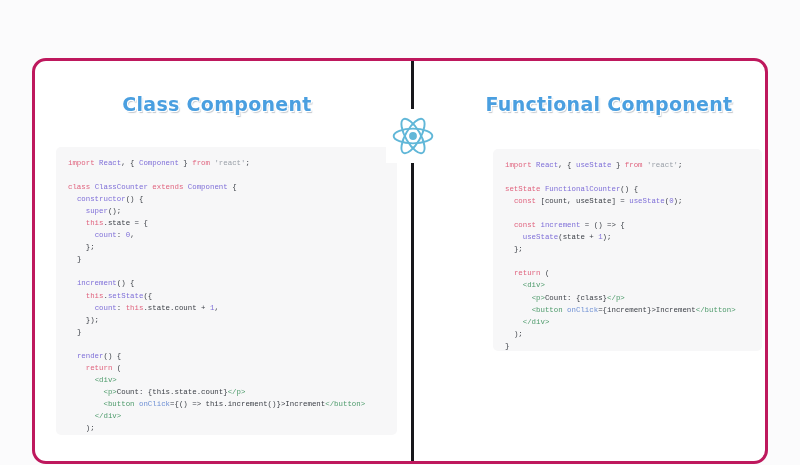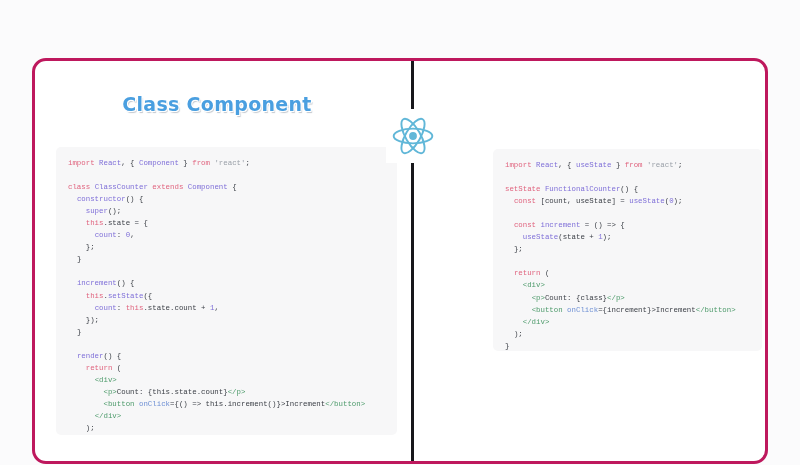--- a/index.html
+++ b/index.html
@@ -175,20 +175,21 @@
           <ellipse cx="50" cy="50" rx="42" ry="16"></ellipse>
           <ellipse cx="50" cy="50" rx="42" ry="16" transform="rotate(60 50 50)"></ellipse>
           <ellipse cx="50" cy="50" rx="42" ry="16" transform="rotate(120 50 50)"></ellipse>
         </g>
         <circle cx="50" cy="50" r="8.5" fill="#61b7d8"></circle>
       </svg>
     </div>
 
     <div class="panel panel-right">
 
+      <div class="panel-title">Functional Component</div>
 
       <div class="code-block code-right"><span><span class="tk-key">import</span> <span class="tk-id">React</span><span class="tk-pl">, {</span> <span class="tk-id">useState</span> <span class="tk-pl">}</span> <span class="tk-key">from</span> <span class="tk-str">'react'</span><span class="tk-pl">;</span></span>
 
 <span><span class="tk-key">setState</span> <span class="tk-id">FunctionalCounter</span><span class="tk-pl">() {</span></span>
 <span>  <span class="tk-key">const</span> <span class="tk-pl">[count, useState] =</span> <span class="tk-id">useState</span><span class="tk-pl">(</span><span class="tk-num">0</span><span class="tk-pl">);</span></span>
 
 <span>  <span class="tk-key">const</span> <span class="tk-id">increment</span> <span class="tk-pl">= () =&gt; {</span></span>
 <span>    <span class="tk-id">useState</span><span class="tk-pl">(state +</span> <span class="tk-num">1</span><span class="tk-pl">);</span></span>
 <span>  <span class="tk-pl">};</span></span>
 

